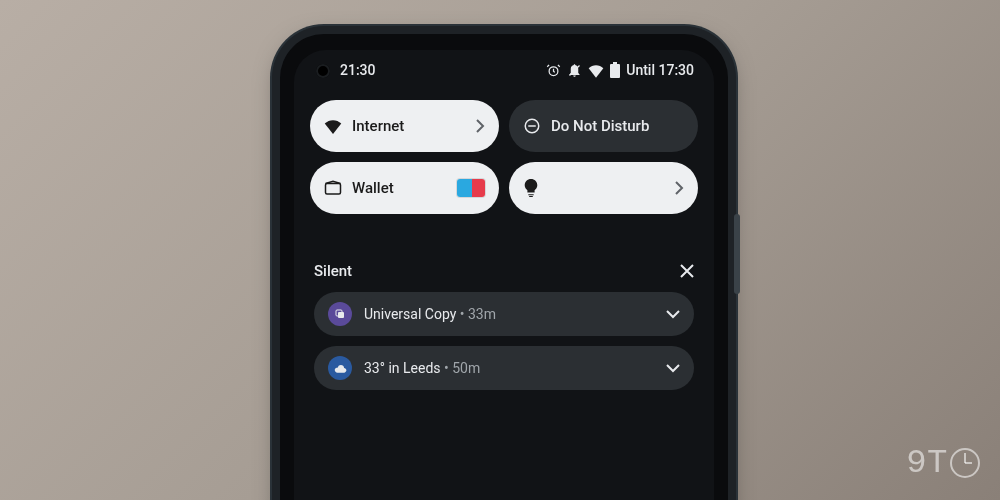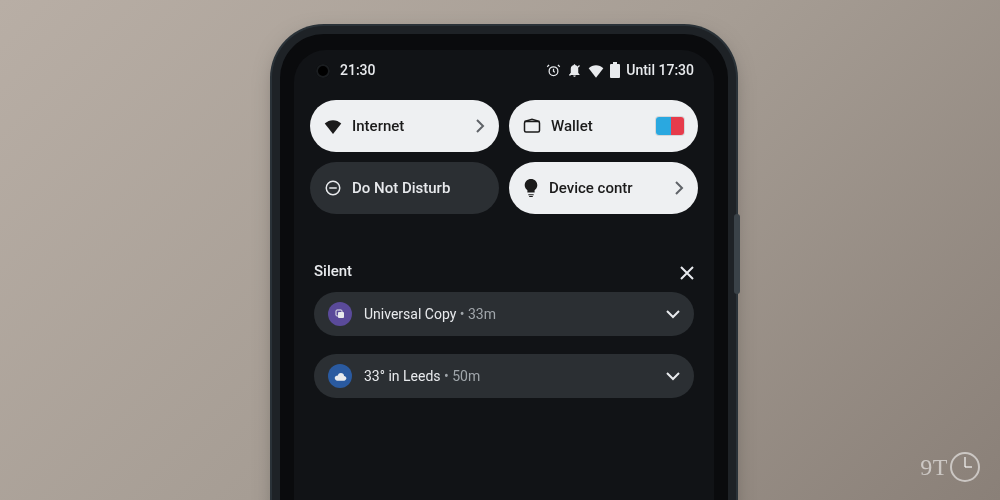--- a/index.html
+++ b/index.html
@@ -83,35 +83,35 @@
     box-shadow: 0 0 0 1px rgba(0,0,0,0.1);
   }
   .chev { color: #5f6368; }
   .silent-section {
     margin-top: 48px;
     padding: 0 20px;
   }
   .silent-header {
     display: flex;
     justify-content: space-between;
-    align-items: flex-end;
+    align-items: center;
     font-size: 15px;
     font-weight: 500;
     color: #e8eaed;
     margin-bottom: 12px;
   }
   .notif {
     background: #2b2f33;
     border-radius: 26px;
     height: 44px;
     display: flex;
     align-items: center;
     padding: 0 14px;
     gap: 12px;
-    margin-bottom: 18px;
+    margin-bottom: 10px;
   }
   .notif-icon {
     width: 24px; height: 24px;
     border-radius: 50%;
     display: flex;
     align-items: center;
     justify-content: center;
   }
   .ni-purple { background: #5a4a9a; }
   .ni-blue { background: #2a5aa0; }
@@ -119,25 +119,25 @@
     flex: 1;
     font-size: 14px;
     color: #e8eaed;
     white-space: nowrap;
   }
   .notif-text .time { color: #a0a6ab; }
   .watermark {
     position: absolute;
     right: 18px;
     bottom: 18px;
-    font-size: 24px;
+    font-size: 34px;
     font-weight: 300;
     color: rgba(255,255,255,0.55);
     letter-spacing: 0.5px;
-    font-family: Liberation Serif, serif;
+    font-family: Liberation Mono, monospace;
     display: flex;
     align-items: center;
   }
   .watermark .clk {
     display: inline-block;
     width: 30px; height: 30px;
     border: 2.5px solid rgba(255,255,255,0.55);
     border-radius: 50%;
     position: relative;
     margin: 0 2px;
@@ -215,48 +215,47 @@
             </svg>
         </span>
         <span class="tile-label">Internet</span>
         <span class="ic chev">
           <svg width="10" height="14" viewBox="0 0 8 14" fill="none" stroke="currentColor" stroke-width="2">
               <path d="M1 1l6 6-6 6"></path>
             </svg>
         </span>
       </div>
 
+      <div class="tile dark">
+        <span class="ic">
+          <svg width="18" height="18" viewBox="0 0 24 24" fill="none" stroke="#e8eaed" stroke-width="2">
+              <circle cx="12" cy="12" r="9"></circle>
+              <line x1="7" y1="12" x2="17" y2="12"></line>
+            </svg>
+        </span>
+        <span class="tile-label">Do Not Disturb</span>
+      </div>
+
       <div class="tile">
         <span class="ic">
           <svg width="18" height="16" viewBox="0 0 24 20" fill="none" stroke="#1b1b1b" stroke-width="2">
               <rect x="2" y="4" width="20" height="14" rx="2"></rect>
               <path d="M2 4l10-3 10 3"></path>
             </svg>
         </span>
         <span class="tile-label">Wallet</span>
         <span class="card-chip"></span>
       </div>
 
-      <div class="tile dark">
-        <span class="ic">
-          <svg width="18" height="18" viewBox="0 0 24 24" fill="none" stroke="#e8eaed" stroke-width="2">
-              <circle cx="12" cy="12" r="9"></circle>
-              <line x1="7" y1="12" x2="17" y2="12"></line>
-            </svg>
-        </span>
-        <span class="tile-label">Do Not Disturb</span>
-      </div>
-
       <div class="tile">
         <span class="ic">
           <svg width="16" height="18" viewBox="0 0 16 20" fill="#1b1b1b">
               <path d="M8 0C4 0 1 3 1 7c0 2.5 1.5 4.5 3 5.5V15h8v-2.5c1.5-1 3-3 3-5.5 0-4-3-7-7-7zM5 17h6v1H5zm1 2h4v1H6z"></path>
             </svg>
         </span>
-        <span class="tile-label">Device contr</span>
         <span class="ic chev">
           <svg width="10" height="14" viewBox="0 0 8 14" fill="none" stroke="currentColor" stroke-width="2">
               <path d="M1 1l6 6-6 6"></path>
             </svg>
         </span>
       </div>
     </div>
 
     <div class="silent-section">
       <div class="silent-header">

